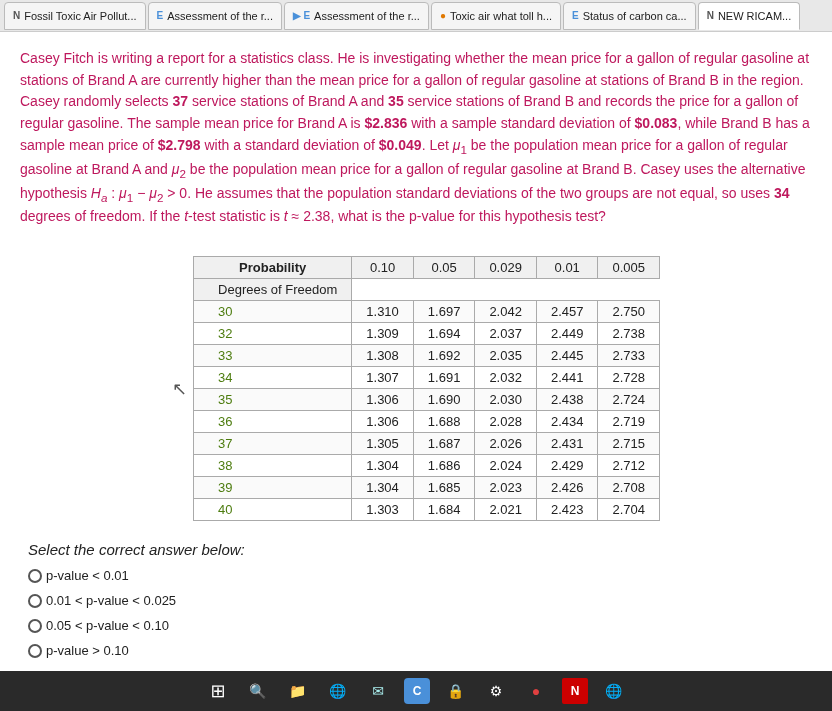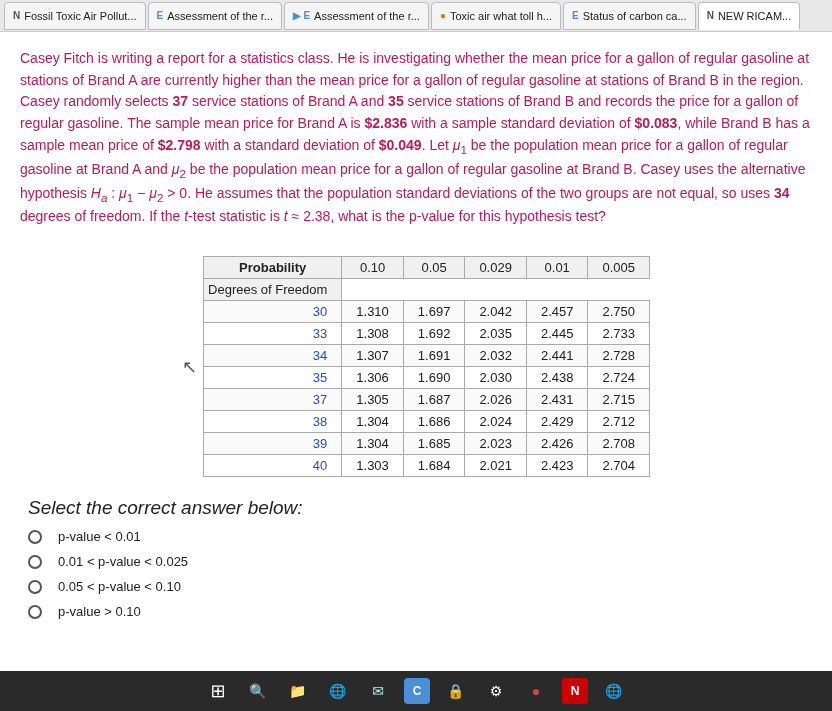--- a/index.html
+++ b/index.html
@@ -77,46 +77,46 @@
       text-align: center;
     }
     table thead th {
       background: #f0f0f0;
       font-weight: normal;
     }
     table tbody tr:nth-child(odd) {
       background: #fafafa;
     }
     .dof-label {
-      text-align: right;
-      padding-left: 4px;
+      text-align: left;
+      padding-left: 24px;
     }
     .prob-header {
       font-style: normal;
       font-weight: bold;
     }
     .row-label {
       font-weight: normal;
-      color: #1d4ed8;
+      color: #4d7c0f;
     }
 
     
     .answer-section {
       margin-top: 10px;
       padding-left: 8px;
     }
     .answer-label {
-      font-size: 19px;
+      font-size: 15px;
       margin-bottom: 10px;
       font-style: italic;
     }
     .radio-option {
       display: flex;
       align-items: center;
-      gap: 16px;
+      gap: 4px;
       margin-bottom: 10px;
       cursor: pointer;
     }
     .radio-circle {
       width: 14px;
       height: 14px;
       border: 2px solid #555;
       border-radius: 50%;
       display: inline-block;
       flex-shrink: 0;
@@ -215,20 +215,28 @@
       <tbody id="table-body">
       <tr>
             <td class="dof-label row-label">30</td>
             <td>1.310</td>
             <td>1.697</td>
             <td>2.042</td>
             <td>2.457</td>
             <td>2.750</td>
           </tr>
           <tr>
+            <td class="dof-label row-label">32</td>
+            <td>1.309</td>
+            <td>1.694</td>
+            <td>2.037</td>
+            <td>2.449</td>
+            <td>2.738</td>
+          </tr>
+          <tr>
             <td class="dof-label row-label">33</td>
             <td>1.308</td>
             <td>1.692</td>
             <td>2.035</td>
             <td>2.445</td>
             <td>2.733</td>
           </tr>
           <tr>
             <td class="dof-label row-label">34</td>
             <td>1.307</td>
@@ -237,20 +245,28 @@
             <td>2.441</td>
             <td>2.728</td>
           </tr>
           <tr>
             <td class="dof-label row-label">35</td>
             <td>1.306</td>
             <td>1.690</td>
             <td>2.030</td>
             <td>2.438</td>
             <td>2.724</td>
+          </tr>
+          <tr>
+            <td class="dof-label row-label">36</td>
+            <td>1.306</td>
+            <td>1.688</td>
+            <td>2.028</td>
+            <td>2.434</td>
+            <td>2.719</td>
           </tr>
           <tr>
             <td class="dof-label row-label">37</td>
             <td>1.305</td>
             <td>1.687</td>
             <td>2.026</td>
             <td>2.431</td>
             <td>2.715</td>
           </tr>
           <tr>

